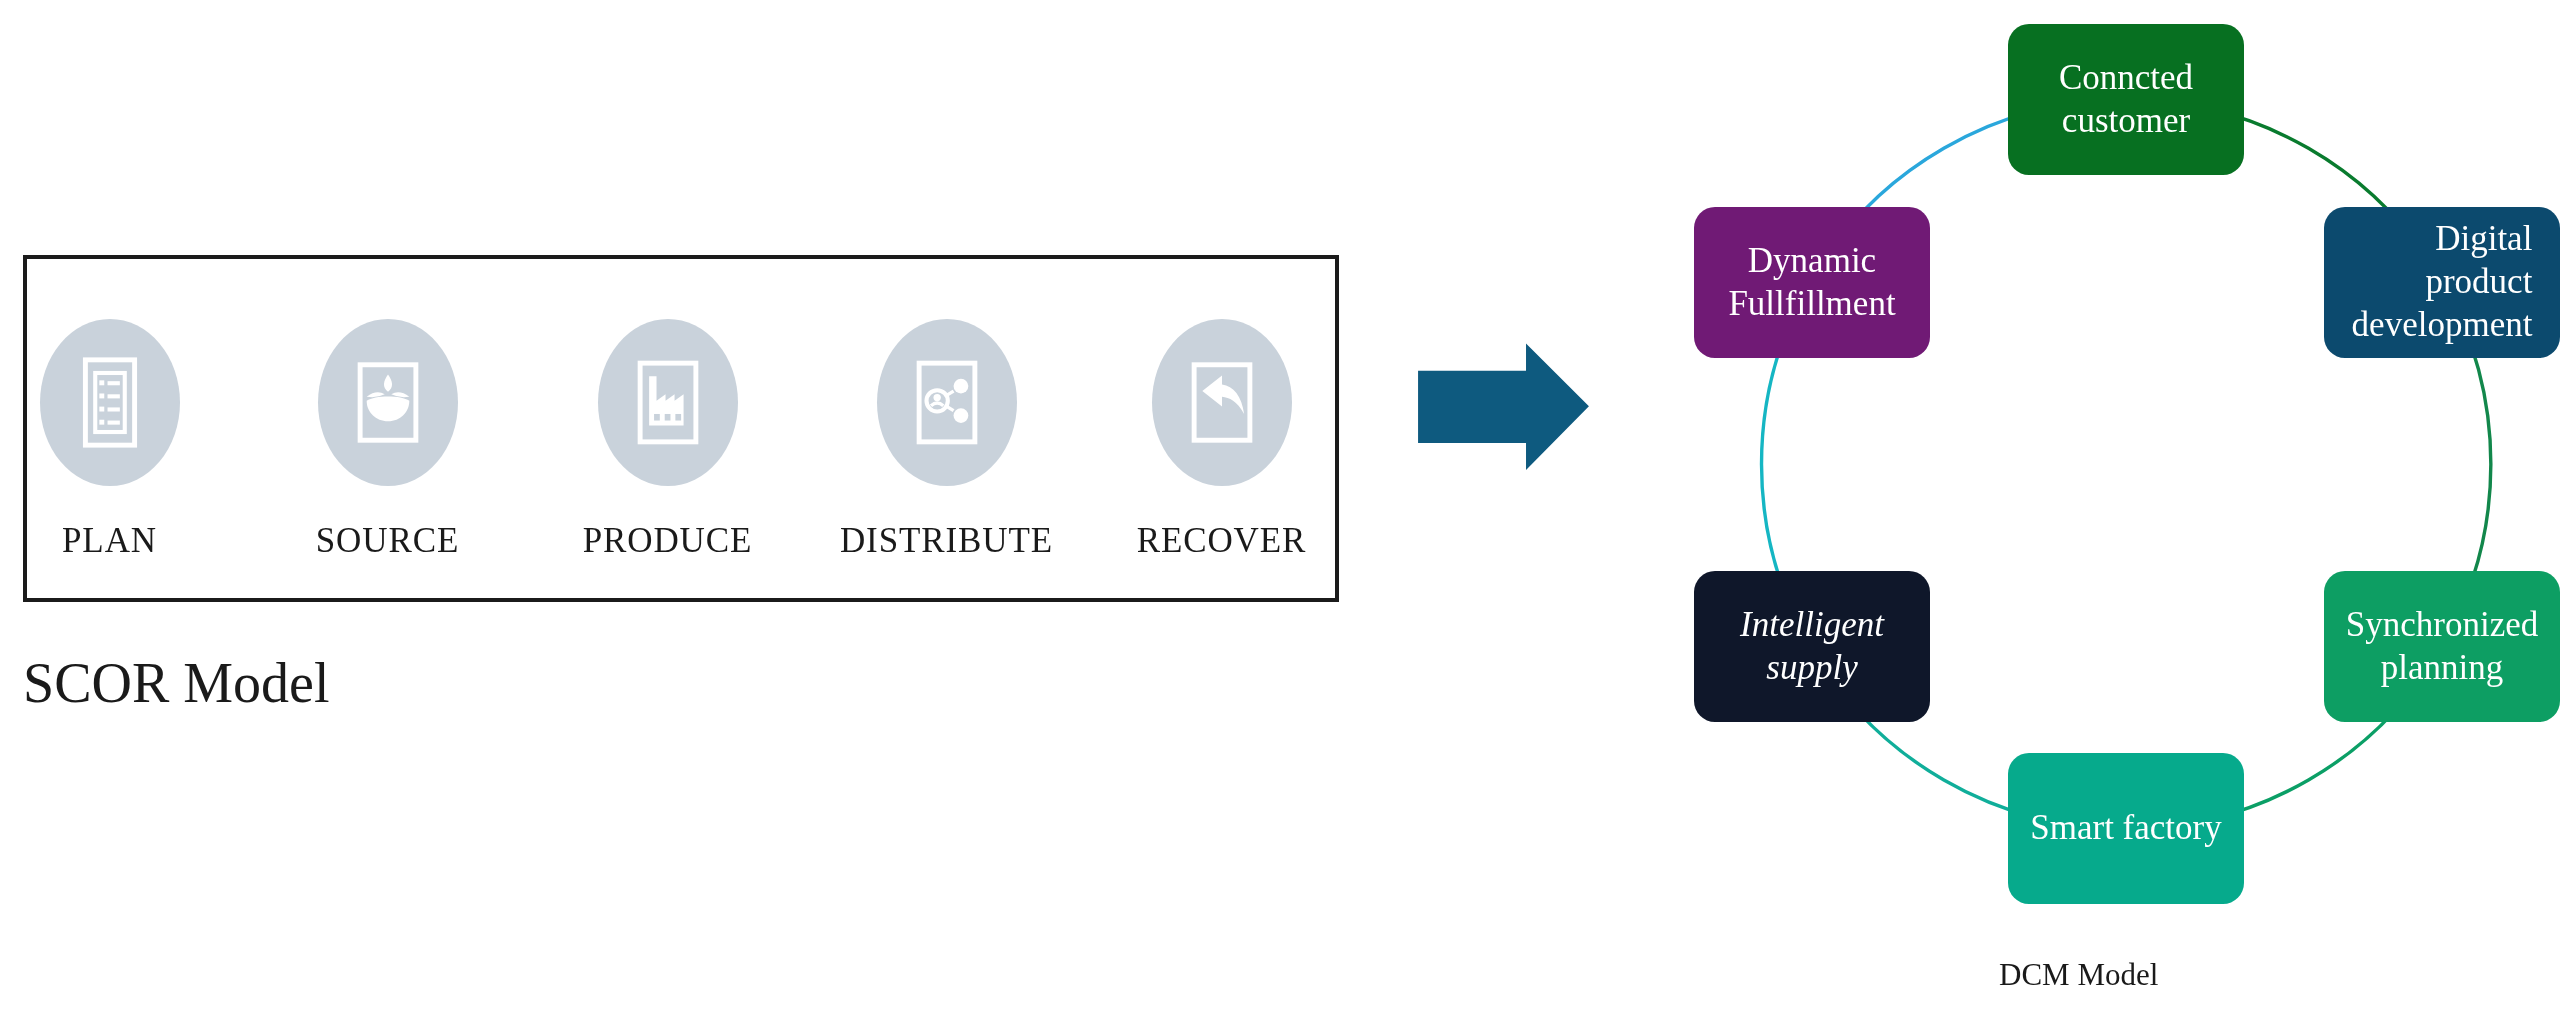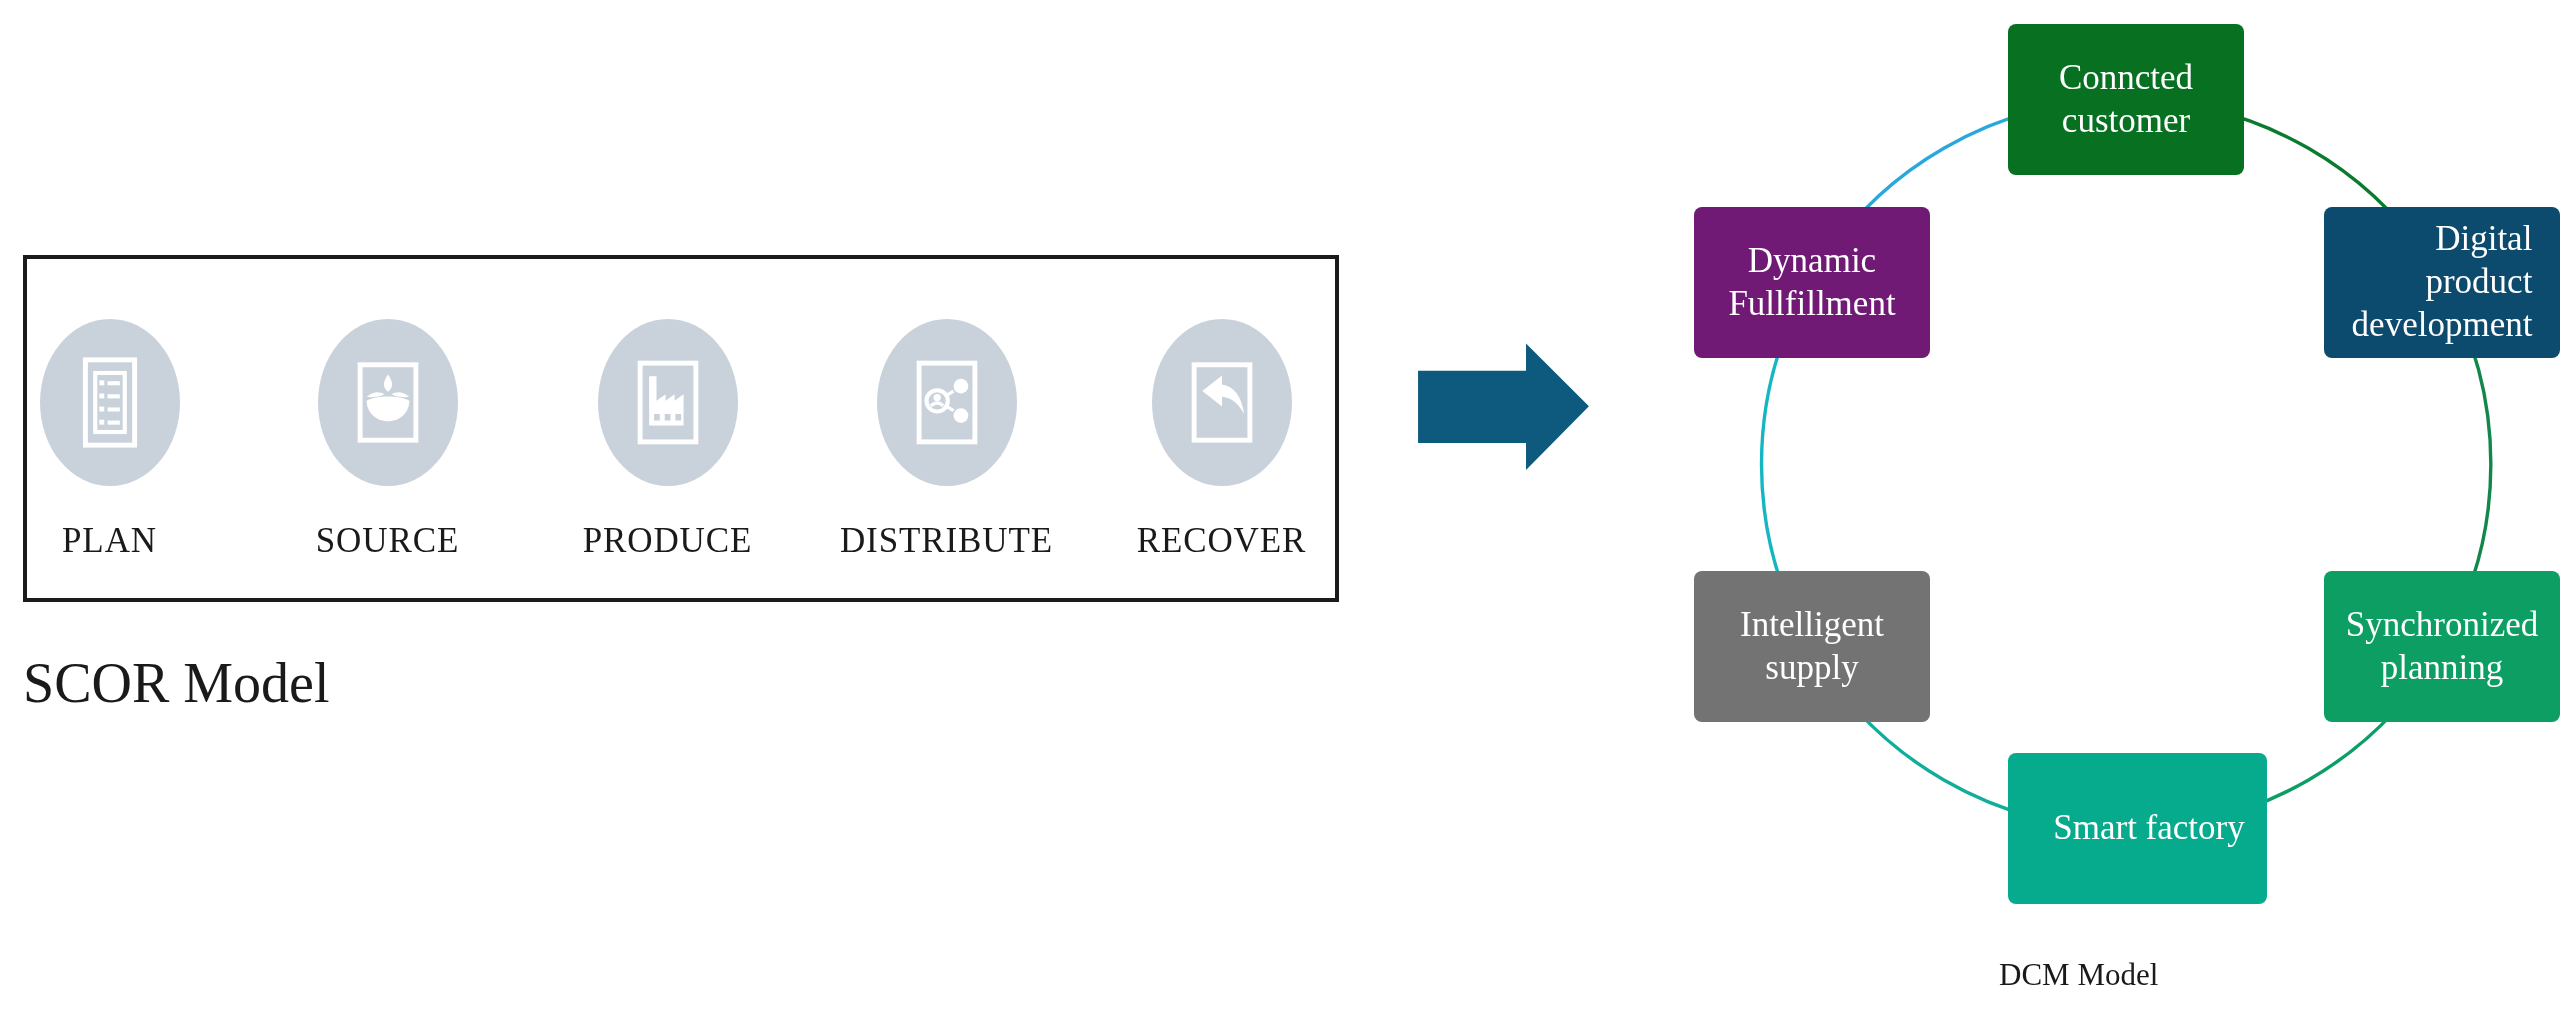--- a/index.html
+++ b/index.html
@@ -34,30 +34,30 @@
     white-space:nowrap;
   }
   .scor-caption{
     position:absolute;left:23px;top:653px;width:1316px;
     text-align:left;font-size:56px;line-height:1.1;
   }
   
   #ring-layer{position:absolute;left:0;top:0;width:2576px;height:1032px;}
   .dcm-node{
     position:absolute;width:236px;height:151px;
-    border-radius:8px;
+    border-radius:21px;
     display:flex;align-items:center;justify-content:center;
     text-align:center;color:#ffffff;
     font-size:35px;line-height:1.22;
     white-space:pre-line;
   }
   .node-top{left:2008px;top:24px;}
   .node-top-right{left:2324px;top:207px;}
   .node-bottom-right{left:2324px;top:571px;}
-  .node-bottom{left:2008px;top:753px;padding-left:23px;}
+  .node-bottom{left:2008px;top:753px;}
   .node-bottom-left{left:1694px;top:571px;}
   .node-top-left{left:1694px;top:207px;}
   .dcm-caption{
     position:absolute;left:1999px;top:959px;width:493px;
     text-align:left;font-size:31px;line-height:1.05;
   }
 </style>
 </head>
 <body>
 
@@ -157,21 +157,21 @@
 
   <div>
     <div class="dcm-node node-top" style="background: rgb(7, 112, 33);">Conncted
 customer</div>
     <div class="dcm-node node-top-right" style="background: #0c4a6e; text-align: right;">Digital
 product
 development</div>
     <div class="dcm-node node-bottom-right" style="background: rgb(13, 158, 99);">Synchronized
 planning</div>
     <div class="dcm-node node-bottom" style="background: rgb(6, 170, 140);">Smart factory</div>
-    <div class="dcm-node node-bottom-left" style="background: #737373;">Intelligent
+    <div class="dcm-node node-bottom-left" style="background: #0f172a; font-style: italic;">Intelligent
 supply</div>
     <div class="dcm-node node-top-left" style="background: #701a75;">Dynamic
 Fullfillment</div>
     <div class="dcm-caption">DCM Model</div>
   </div>
 
 </div>
 
 
 </body></html>

